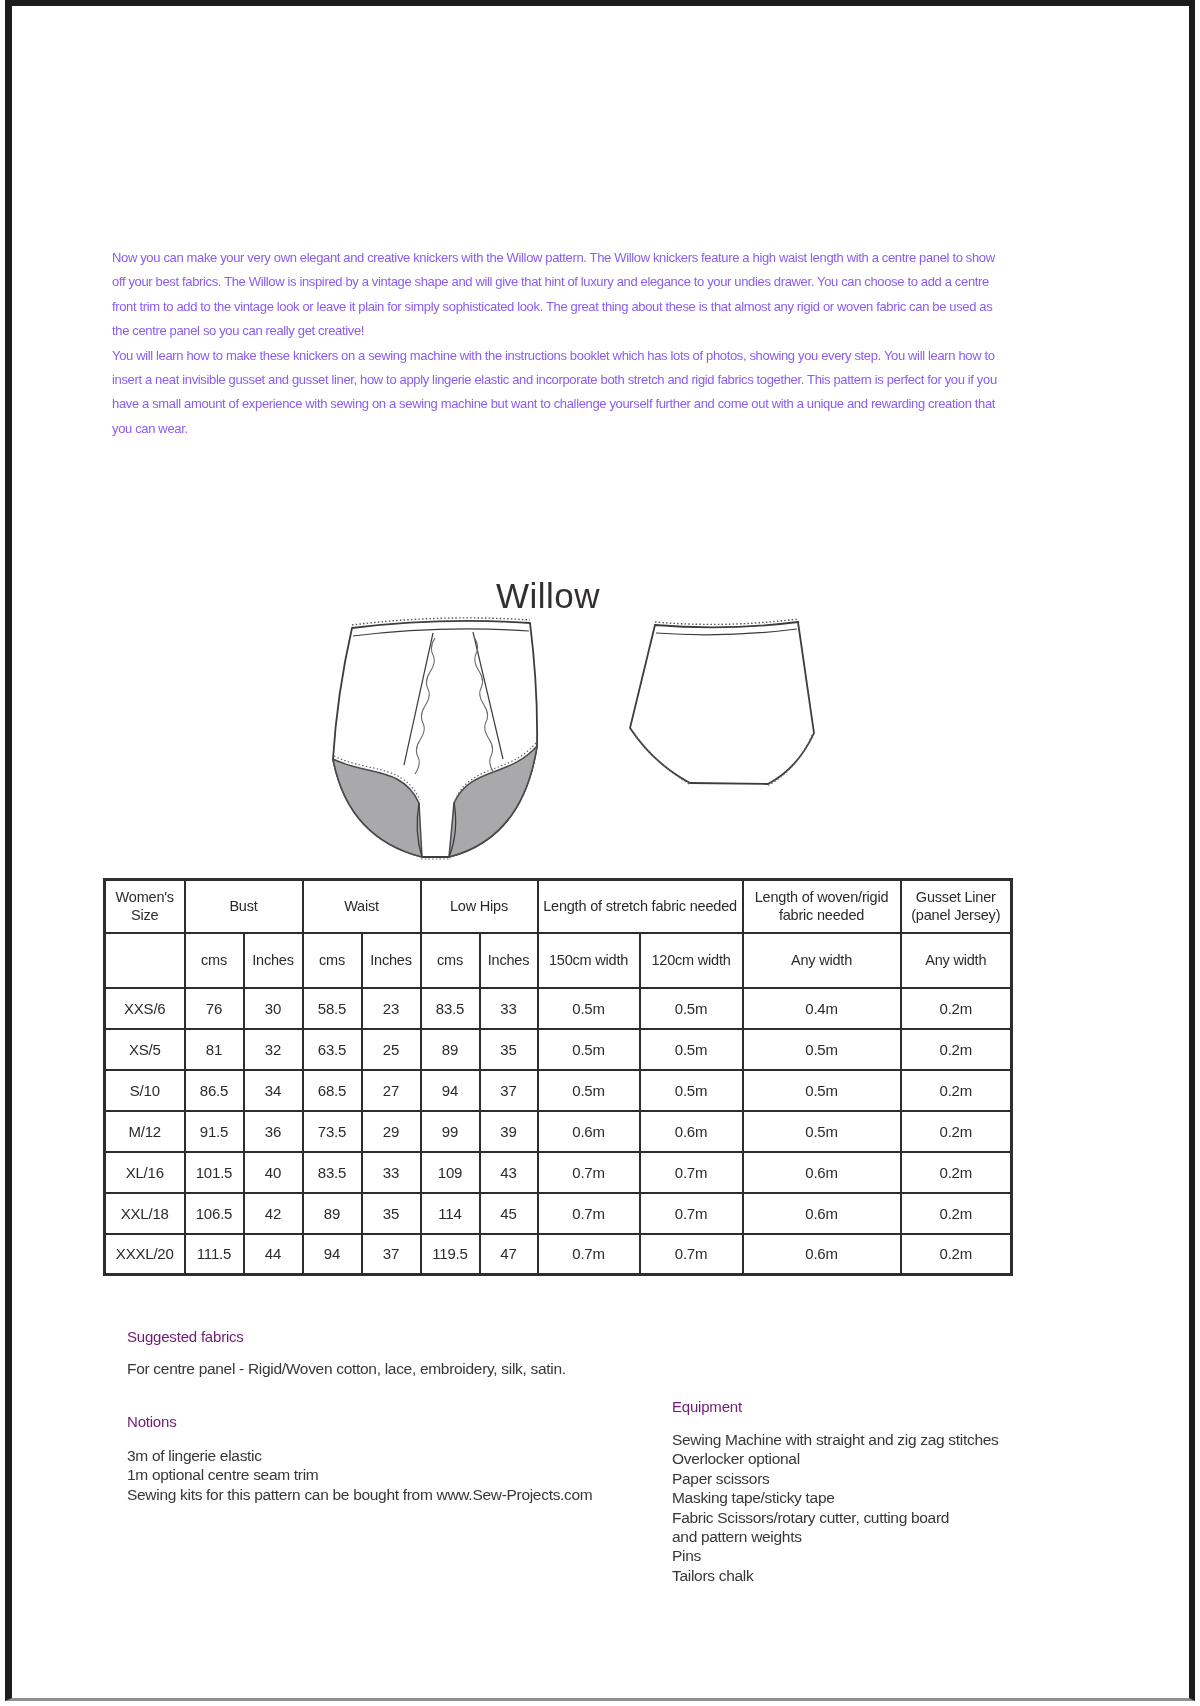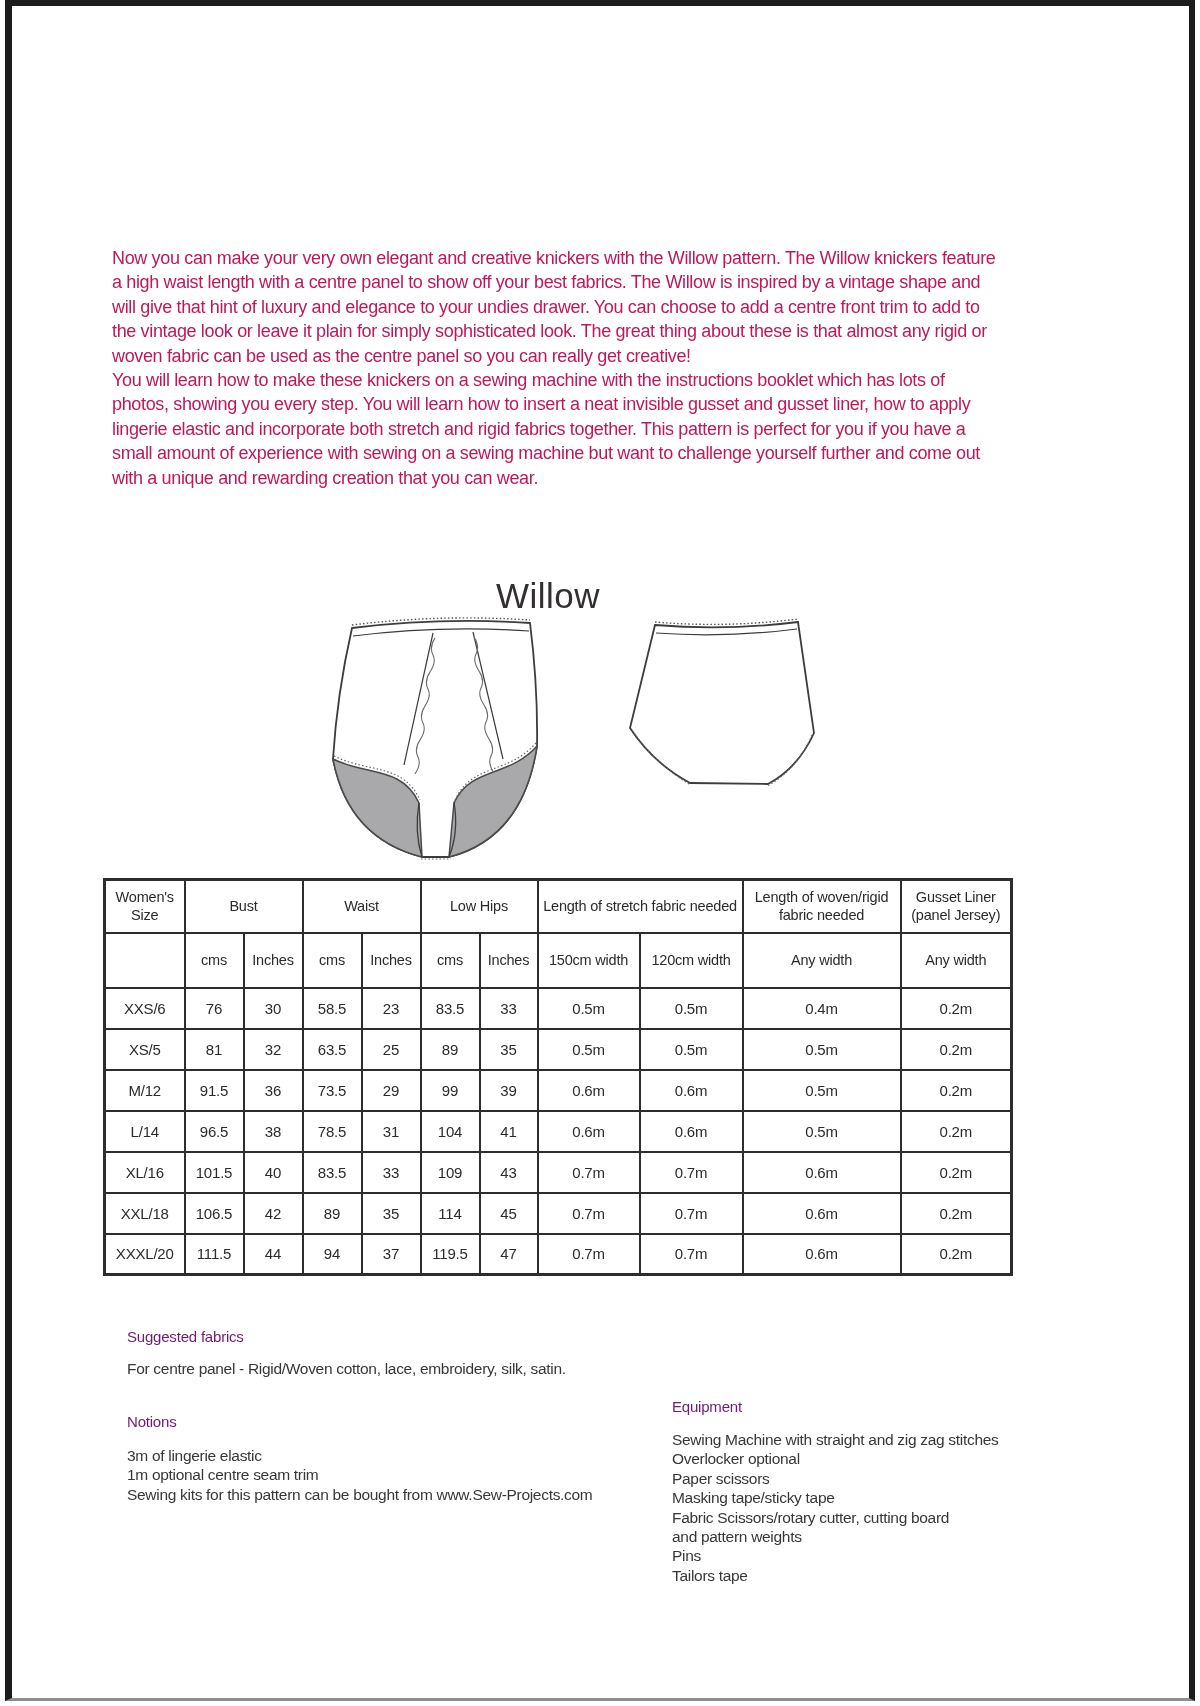--- a/index.html
+++ b/index.html
@@ -10,22 +10,22 @@
   }
   .page-frame {
     position:absolute; left:5px; top:0; width:1190px; height:1701px;
     box-sizing:border-box;
     border-left:7px solid #1c1c1c; border-top:6px solid #1c1c1c;
     border-right:6px solid #1c1c1c; border-bottom:3px solid #8f8f8f;
     pointer-events:none;
   }
   .intro {
     position:absolute; left:112px; top:246px; width:888px;
-    font-size:18px; line-height:24.4px; letter-spacing:-0.35px;
-    color:#be185d; text-align:left;
+    font-size:13px; line-height:24.4px; letter-spacing:-0.35px;
+    color:#8b5cf6; text-align:left;
   }
   .pattern-title {
     position:absolute; left:398px; top:576px; width:300px;
     text-align:center; font-size:35px; letter-spacing:0.5px; color:#332f2f;
   }
   .drawing { position:absolute; }
   .drawing path, .drawing line { vector-effect:non-scaling-stroke; }
 
   .size-table {
     position:absolute; left:103px; top:878px; width:907px;
@@ -154,40 +154,40 @@
         <td>63.5</td>
         <td>25</td>
         <td>89</td>
         <td>35</td>
         <td>0.5m</td>
         <td>0.5m</td>
         <td>0.5m</td>
         <td>0.2m</td>
       </tr>
       <tr>
+        <td>S/10</td>
+        <td>86.5</td>
+        <td>34</td>
+        <td>68.5</td>
+        <td>27</td>
+        <td>94</td>
+        <td>37</td>
+        <td>0.5m</td>
+        <td>0.5m</td>
+        <td>0.5m</td>
+        <td>0.2m</td>
+      </tr>
+      <tr>
         <td>M/12</td>
         <td>91.5</td>
         <td>36</td>
         <td>73.5</td>
         <td>29</td>
         <td>99</td>
         <td>39</td>
-        <td>0.6m</td>
-        <td>0.6m</td>
-        <td>0.5m</td>
-        <td>0.2m</td>
-      </tr>
-      <tr>
-        <td>L/14</td>
-        <td>96.5</td>
-        <td>38</td>
-        <td>78.5</td>
-        <td>31</td>
-        <td>104</td>
-        <td>41</td>
         <td>0.6m</td>
         <td>0.6m</td>
         <td>0.5m</td>
         <td>0.2m</td>
       </tr>
       <tr>
         <td>XL/16</td>
         <td>101.5</td>
         <td>40</td>
         <td>83.5</td>
@@ -242,14 +242,14 @@
 
 <div class="section-h" style="left:672px; top:1398px;">Equipment</div>
 <div class="section-body list-lines" style="left:672px; top:1430px; width:420px;">
     <div>Sewing Machine with straight and zig zag stitches</div>
     <div>Overlocker optional</div>
     <div>Paper scissors</div>
     <div>Masking tape/sticky tape</div>
     <div>Fabric Scissors/rotary cutter, cutting board</div>
     <div>and pattern weights</div>
     <div>Pins</div>
-    <div>Tailors tape</div>
+    <div>Tailors chalk</div>
   </div>
 
 </body></html>

